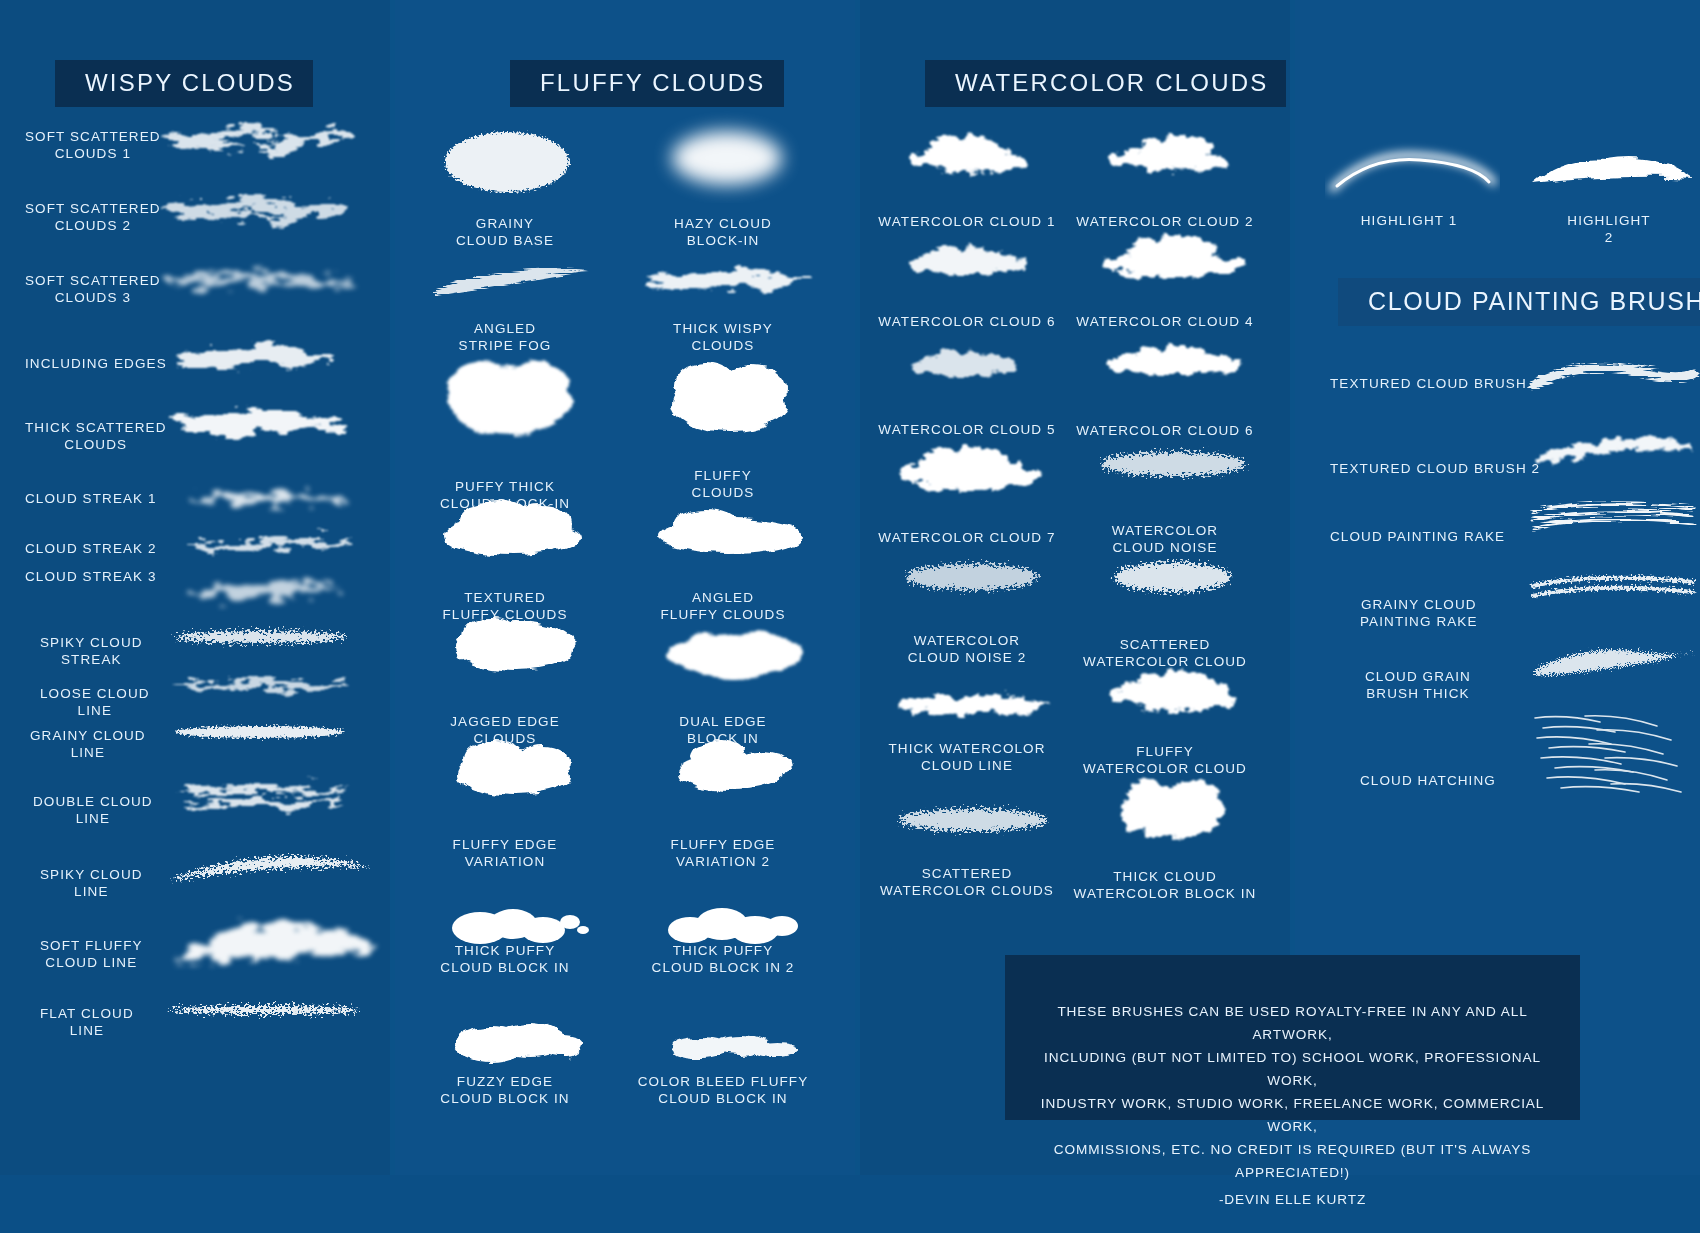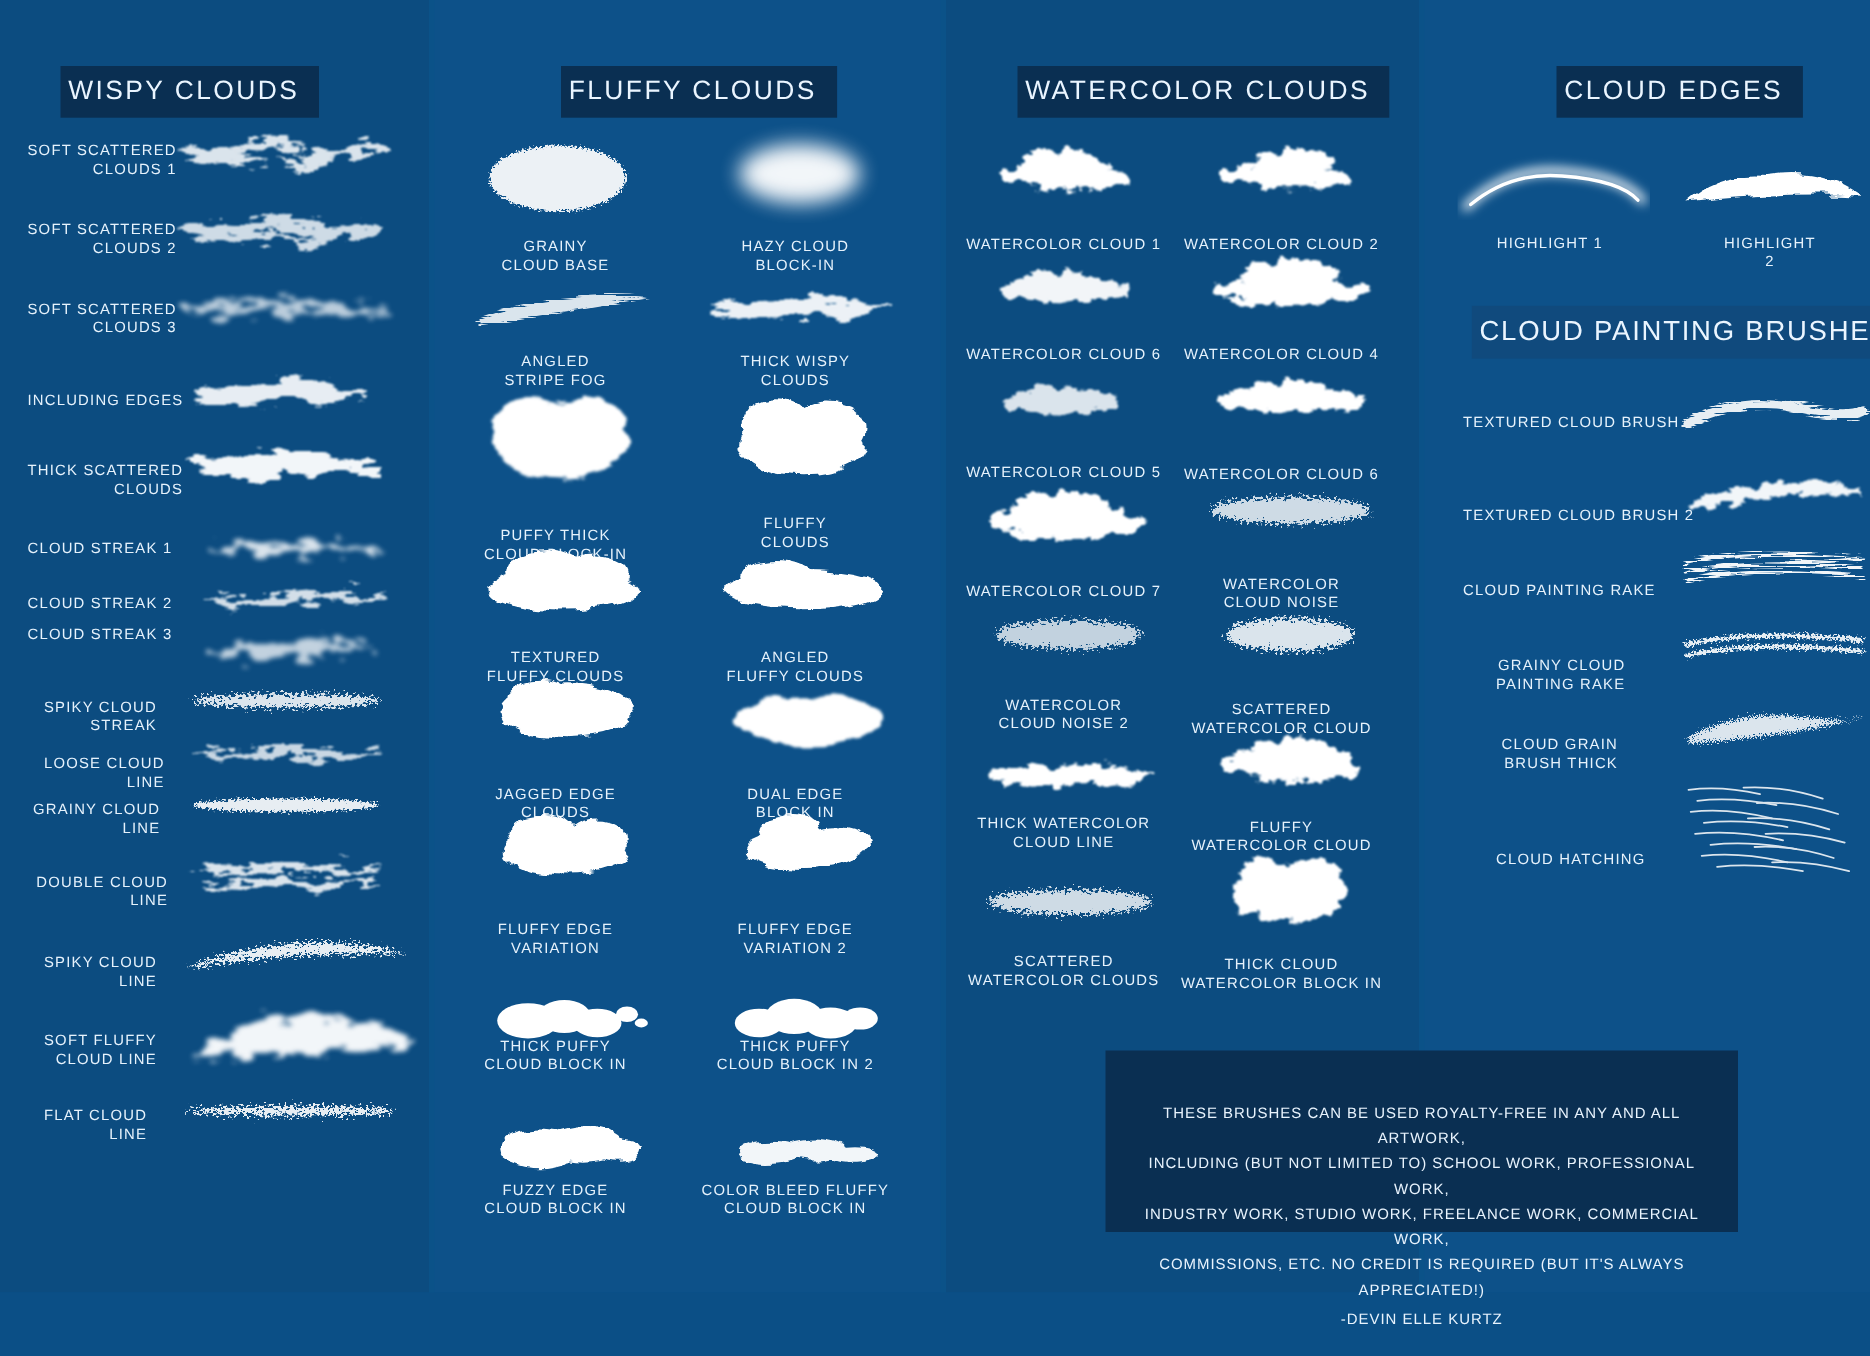--- a/index.html
+++ b/index.html
@@ -30,37 +30,37 @@
   .footer-strip{
     position:absolute;left:0;top:1175px;width:1700px;height:58px;background:#0b4f86;
   }
 
   .section-title{
     position:absolute;
     background:#0a2f52;
     color:#eaf5ff;
     font-size:24px;
     letter-spacing:2.2px;
-    padding:9px 18px 10px 7px;
+    padding:9px 18px 10px 30px;
     white-space:nowrap;
     font-weight:400;
   }
   .section-title.big{
     font-size:25px;
     background:#104a7d;
     letter-spacing:1.6px;
   }
 
   .item-label{
     position:absolute;
     font-size:13.5px;
     letter-spacing:1.1px;
     line-height:17px;
     color:#e6f2fc;
-    text-align:right;
+    text-align:center;
     white-space:pre-line;
   }
   .item-label.center{
     text-align:center;
     transform:translateX(-50%);
   }
 
   .swatch{
     position:absolute;
     pointer-events:none;
@@ -153,21 +153,20 @@
         <stop offset="0%" stop-color="#ffffff" stop-opacity="1"></stop>
         <stop offset="55%" stop-color="#ffffff" stop-opacity="0.8"></stop>
         <stop offset="100%" stop-color="#ffffff" stop-opacity="0"></stop>
       </radialGradient>
     </defs>
   </svg>
 
   <div class="section-title" style="left:55px;top:60px;">WISPY CLOUDS</div>
   <div class="section-title" style="left:510px;top:60px;">FLUFFY CLOUDS</div>
   <div class="section-title" style="left:925px;top:60px;">WATERCOLOR CLOUDS</div>
-  <div class="section-title" style="left:1415px;top:60px;">CLOUD EDGES</div>
   <div class="section-title big" style="left:1338px;top:278px;">CLOUD PAINTING BRUSHES</div>
 
   <div class="item-label" style="left:25px;top:128px;">SOFT SCATTERED
 CLOUDS 1</div>
   <div class="item-label" style="left:25px;top:200px;">SOFT SCATTERED
 CLOUDS 2</div>
   <div class="item-label" style="left:25px;top:272px;">SOFT SCATTERED
 CLOUDS 3</div>
   <div class="item-label" style="left:25px;top:355px;">INCLUDING EDGES</div>
   <div class="item-label" style="left:25px;top:419px;">THICK SCATTERED

